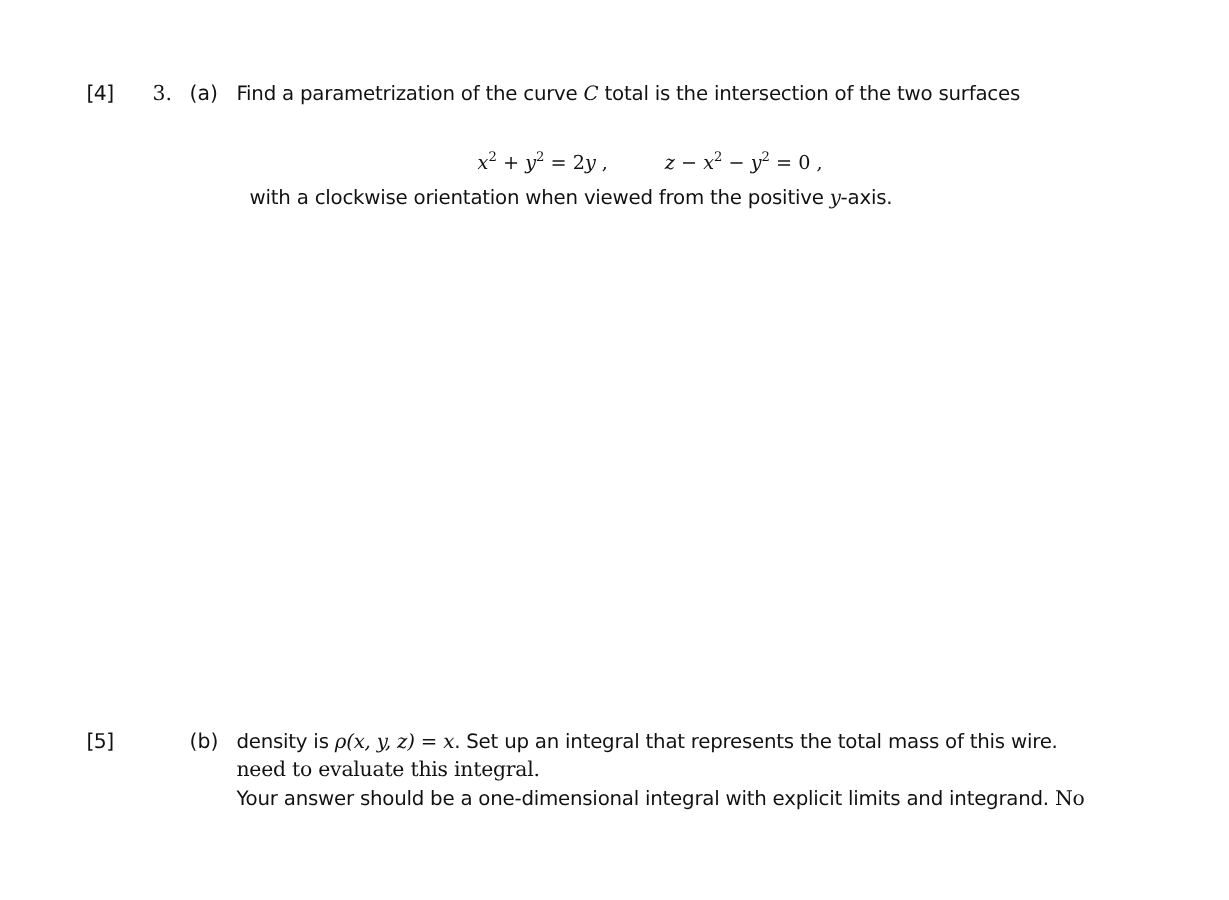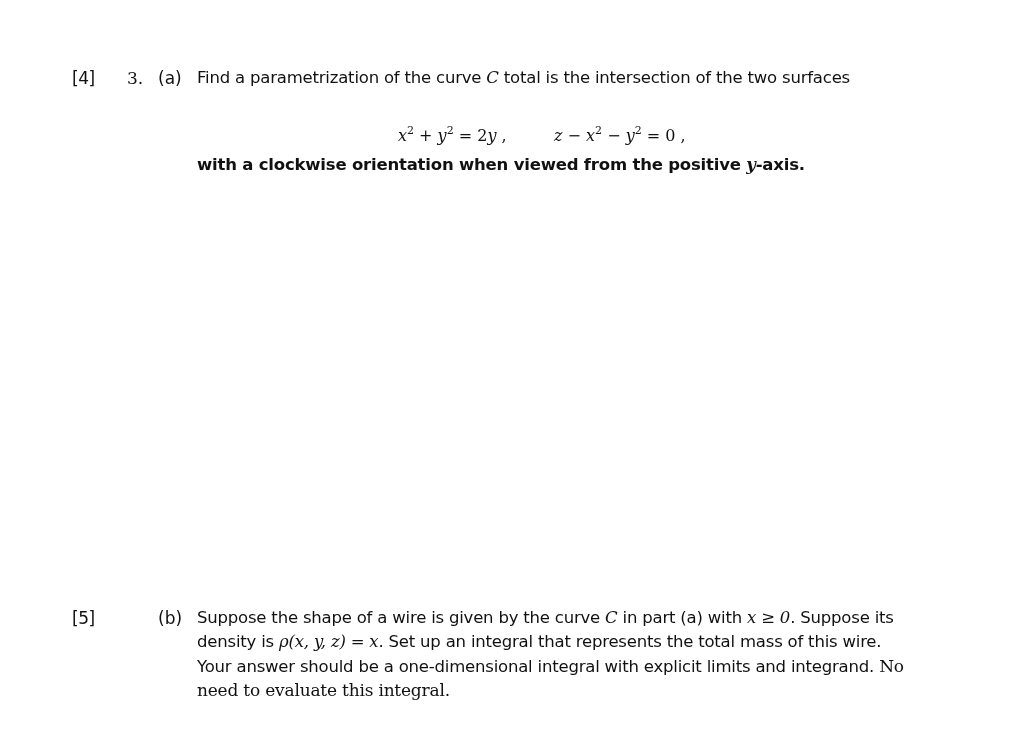--- a/index.html
+++ b/index.html
@@ -69,31 +69,28 @@
 </div>
 
 <div class="abs eq" style="left:398px; top:110px;">
   <span class="math">x</span><sup>2</sup><span class="mathup"> + </span><span class="math">y</span><sup>2</sup><span class="mathup"> = 2</span><span class="math">y</span><span class="mathup"> ,</span>
 </div>
 
 <div class="abs eq" style="left:554px; top:110px;">
   <span class="math">z</span><span class="mathup"> − </span><span class="math">x</span><sup>2</sup><span class="mathup"> − </span><span class="math">y</span><sup>2</sup><span class="mathup"> = 0 ,</span>
 </div>
 
-<div class="abs text" style="left:197px; top:153px;font-weight:bold;">
+<div class="abs text" style="left:208px; top:153px;">
   <span>with a clockwise orientation when viewed from the positive </span><span class="math">y</span><span>-axis.</span>
 </div>
 
 <span class="abs marks" style="left:72px; top:608px;">[5]</span>
 <span class="abs part" style="left:158px; top:608px;">(b)</span>
 
 <div class="block text" style="left:197px; top:606px; width:720px;">
   <div class="line">
-    <span>Suppose the shape of a wire is given by the curve </span><span class="math">C</span><span> in part (a) with </span><span class="math">x ≥ 0</span><span>.  Suppose its</span>
-  </div>
-  <div class="line">
     <span>density is </span><span class="math">ρ(x, y, z) = x</span><span>.  Set up an integral that represents the total mass of this wire.</span>
   </div>
+  <div class="line serif">need to evaluate this integral.</div>
   <div class="line">
     <span>Your answer should be a one-dimensional integral with explicit limits and integrand. </span><span class="serif">No</span>
   </div>
-  <div class="line serif">need to evaluate this integral.</div>
 </div>
 
 </body></html>

